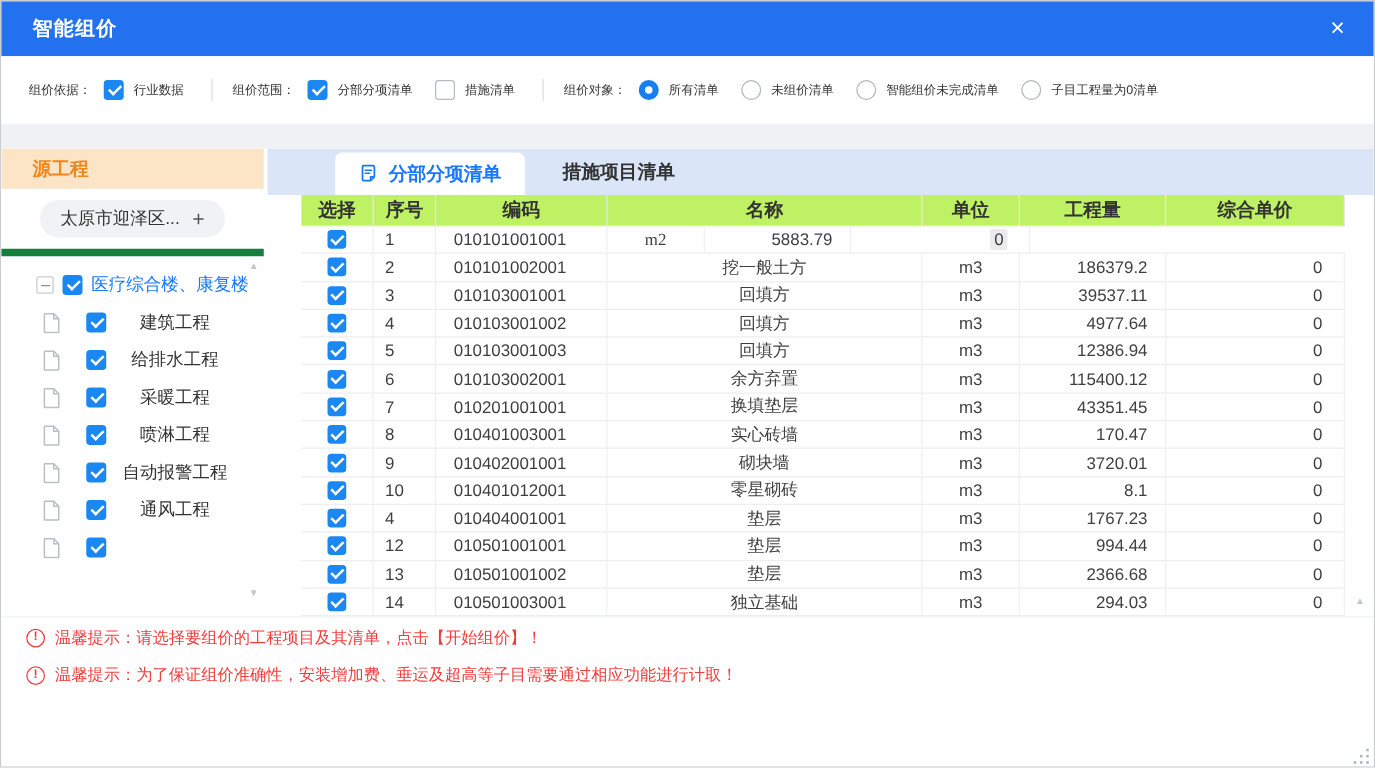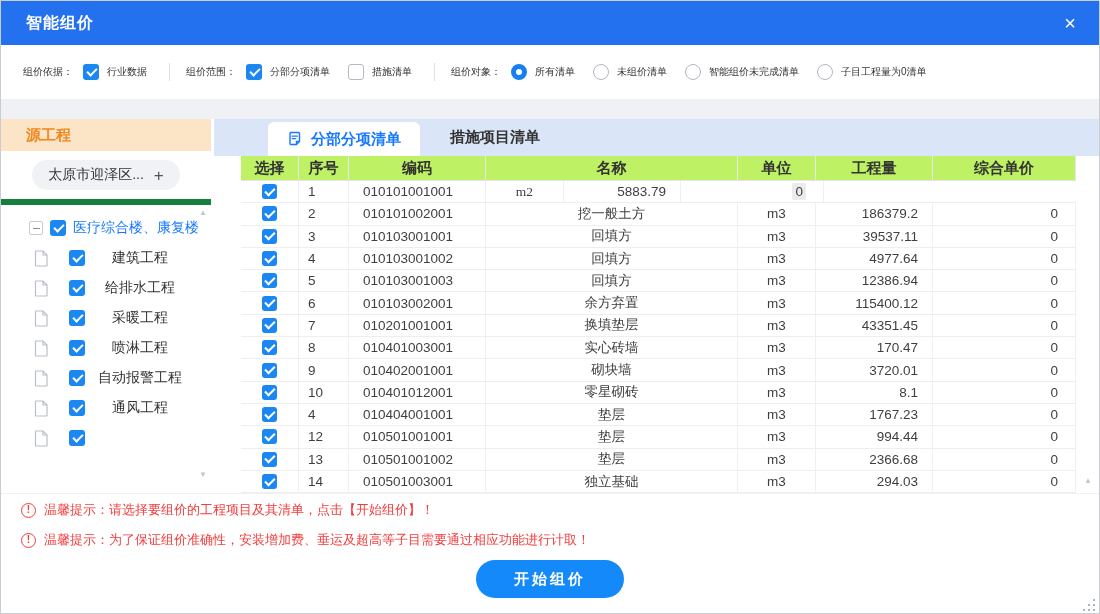--- a/index.html
+++ b/index.html
@@ -410,21 +410,20 @@
 
   <div class="footer">
     <div class="warn">
       <span class="warn-icon">!</span>
       <span>温馨提示：请选择要组价的工程项目及其清单，点击【开始组价】！</span>
     </div>
     <div class="warn">
       <span class="warn-icon">!</span>
       <span>温馨提示：为了保证组价准确性，安装增加费、垂运及超高等子目需要通过相应功能进行计取！</span>
     </div>
-    <button class="start-btn">开始组价</button>
     <span class="grip">
       <i style="right:0;top:0"></i>
       <i style="right:0;top:5px"></i>
         <i style="right:5px;top:5px"></i>
       <i style="right:0;top:10px"></i>
         <i style="right:5px;top:10px"></i>
         <i style="right:10px;top:10px"></i>
     </span>
   </div>
 

